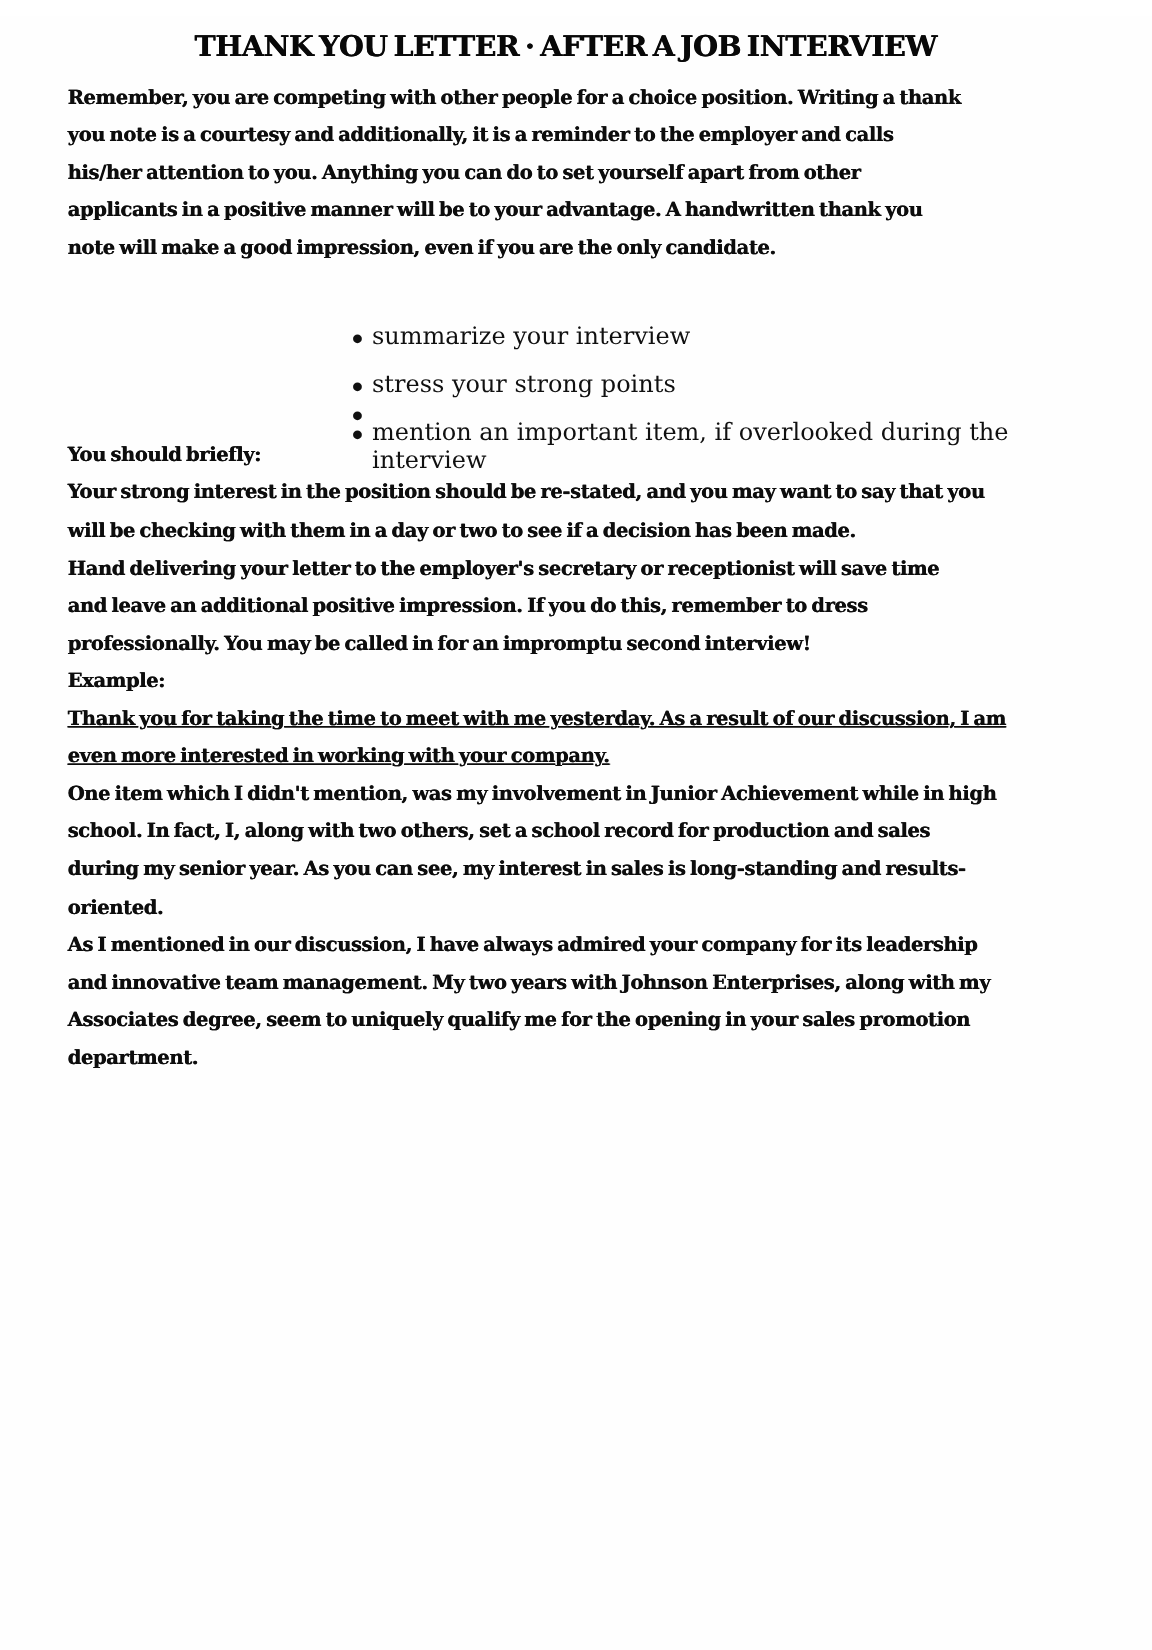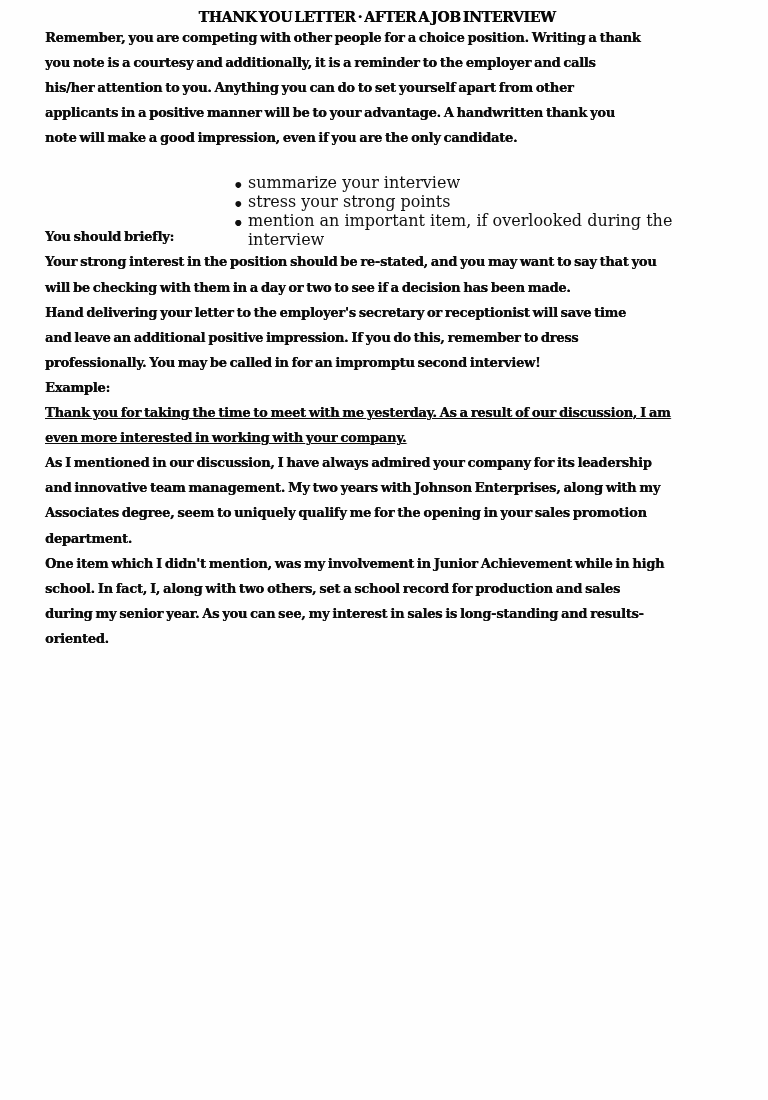--- a/index.html
+++ b/index.html
@@ -23,24 +23,24 @@
     background: #fefefe;
     box-sizing: border-box;
     padding: 0;
   }
 
   
   .doc-title {
     text-align: center;
     font-family: "DejaVu Serif", "Liberation Serif", serif;
     font-weight: 700;
-    font-size: 14px;
+    font-size: 19px;
     letter-spacing: -0.3px;
     word-spacing: -2.5px;
-    margin: 0;
+    margin: 11px;
     padding-top: 9px;
     padding-left: 4px;
     padding-right: 18px;
     color: #080808;
     text-shadow: 0.35px 0 0 #080808;
   }
 
   
   .body-area {
     padding-left: 45px;
@@ -88,21 +88,21 @@
   .bullet-dot {
     position: absolute;
     left: 0;
     top: 0;
     line-height: 25.1px;
     font-size: 16.6px;
     font-weight: 700;
   }
   .bullet-text { display: block; }
   .bullet-narrow { width: 233px; text-align: justify; text-justify: inter-word; }
-  .bullet-wide   { width: 466px; }
+  .bullet-wide   { width: 466px; margin-top: 13px; }
 
   
   .para-gap-lg { margin-top: 24px; }
   .para-gap-md { margin-top: 23px; }
   .para-gap-sm { margin-top: 21px; }
 
   .example-label {
     margin-top: 0px;
     font-weight: 700;
     letter-spacing: -0.2px;
@@ -149,18 +149,18 @@
     <p class="para w-625 para-gap-lg">Your strong interest in the position should be re-stated, and you may want to say that you will be checking with them in a day or two to see if a decision has been made.</p>
 
     <p class="para w-610 para-gap-md">Hand delivering your letter to the employer's secretary or receptionist will save time and leave an additional positive impression. If you do this, remember to dress professionally. You may be called in for an impromptu second interview!</p>
 
     <p class="para example-label">Example:</p>
 
 
 
     <p class="para w-640 para-gap-sm">Thank you for taking the time to meet with me yesterday. As a result of our discussion, I am even more interested in working with your company.</p>
 
+    <p class="para w-625 para-gap-sm">One item which I didn't mention, was my involvement in Junior Achievement while in high school. In fact, I, along with two others, set a school record for production and sales during my senior year. As you can see, my interest in sales is long-standing and results-oriented.</p>
+
     <p class="para w-625 para-gap-sm">As I mentioned in our discussion, I have always admired your company for its leadership and innovative team management. My two years with Johnson Enterprises, along with my Associates degree, seem to uniquely qualify me for the opening in your sales promotion department.</p>
-
-    <p class="para w-625 para-gap-sm">One item which I didn't mention, was my involvement in Junior Achievement while in high school. In fact, I, along with two others, set a school record for production and sales during my senior year. As you can see, my interest in sales is long-standing and results-oriented.</p>
 
   </div>
 </div>
 
 </body></html>

